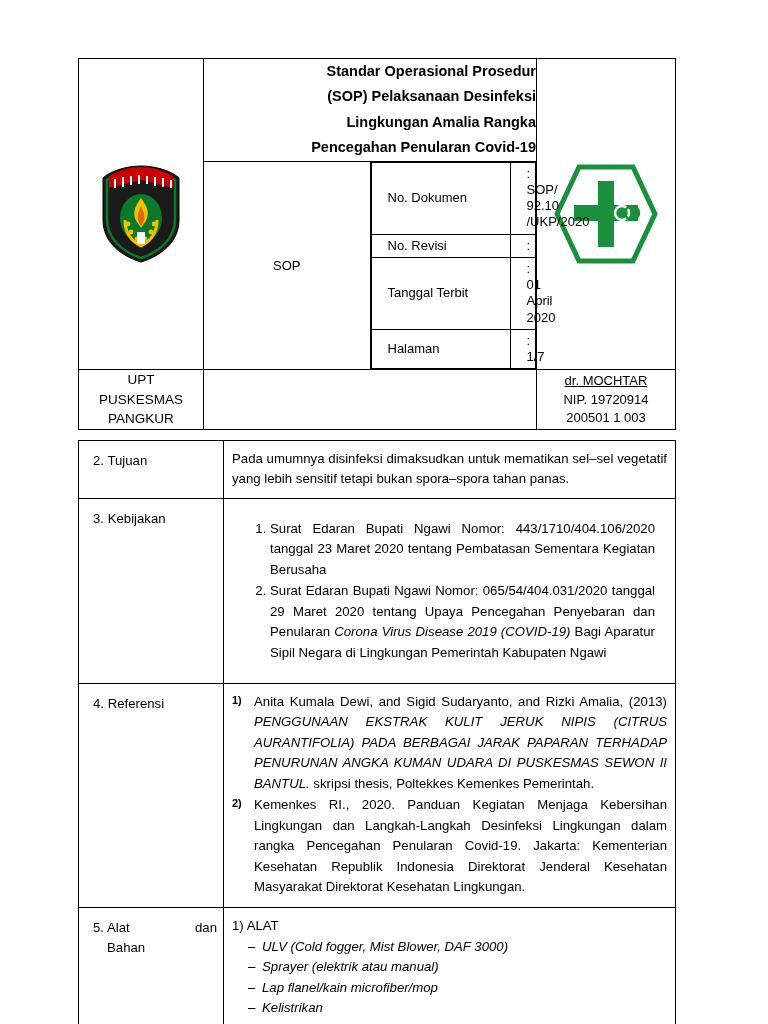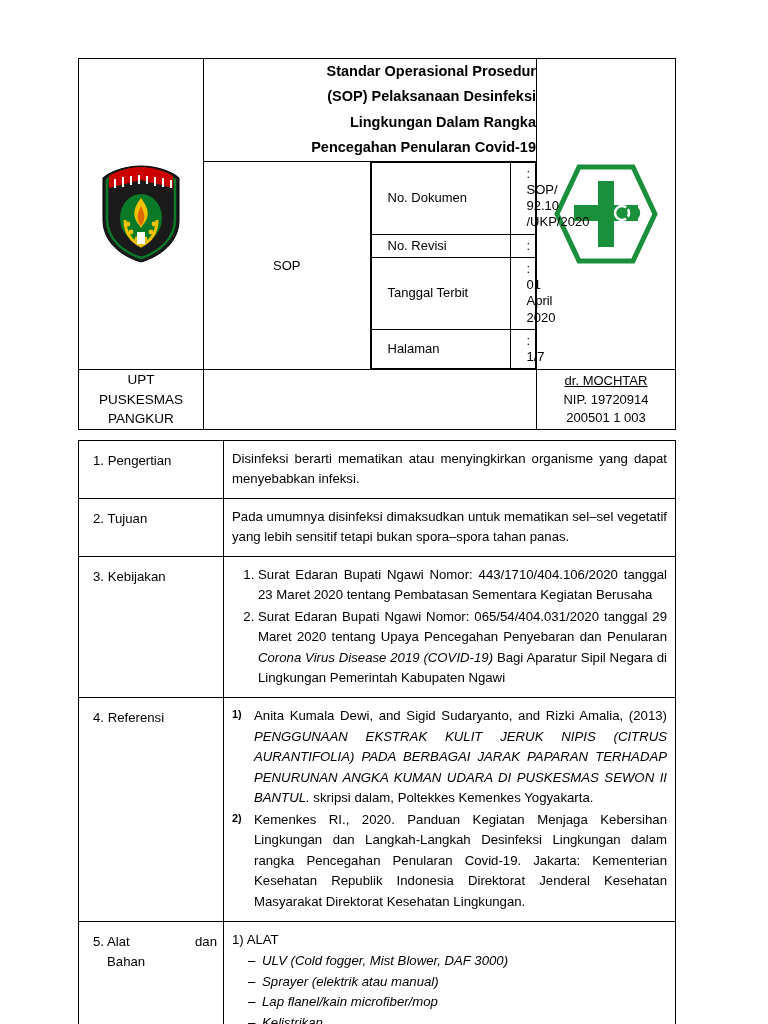--- a/index.html
+++ b/index.html
@@ -98,21 +98,21 @@
   .body-table td.label {
     width: 124px;
     padding: 10px 6px 10px 14px;
   }
   .label-row {
     display: flex;
     justify-content: space-between;
   }
   .just { text-align: justify; }
   ol.num {
-    margin: 0;
+    margin: 12px;
     padding-left: 26px;
   }
   ol.num > li {
     margin-bottom: 1px;
     text-align: justify;
   }
   ol.paren {
     margin: 0;
     padding-left: 22px;
     list-style: none;
@@ -173,21 +173,21 @@
           <circle cx="42" cy="77" r="2.4" fill="#f2c200"></circle>
           <circle cx="50" cy="77" r="2.4" fill="#f2c200"></circle>
           <circle cx="56" cy="70" r="2.4" fill="#f2c200"></circle>
           <circle cx="59" cy="62" r="2.4" fill="#f2c200"></circle>
           <rect x="42" y="70" width="8" height="12" fill="#ffffff"></rect>
         </svg>
       </td>
       <td class="title-cell" colspan="2">
         <div>Standar Operasional Prosedur</div>
         <div>(SOP) Pelaksanaan Desinfeksi</div>
-        <div>Lingkungan Dalam Rangka</div>
+        <div>Lingkungan Amalia Rangka</div>
         <div>Pencegahan Penularan Covid-19</div>
       </td>
       <td class="cross-cell" rowspan="2">
         <svg class="cross-svg" width="108" height="106" viewBox="0 0 108 106">
           <path d="M27 6 L81 6 L103 53 L81 100 L27 100 L5 53 Z" fill="none" stroke="#1a8f3c" stroke-width="5"></path>
           <path d="M46 20 L62 20 L62 44 L86 44 L86 60 L62 60 L62 86 L46 86 L46 60 L22 60 L22 44 L46 44 Z" fill="#1a8f3c"></path>
           <circle cx="70" cy="52" r="7" fill="none" stroke="#ffffff" stroke-width="2.5"></circle>
           <circle cx="80" cy="52" r="7" fill="none" stroke="#1a8f3c" stroke-width="2.5"></circle>
         </svg>
       </td>
@@ -228,42 +228,38 @@
         <div class="sign-name">dr. MOCHTAR</div>
         <div>NIP. 19720914</div>
         <div>200501 1 003</div>
       </td>
     </tr>
   </tbody>
     </table>
 
   <table class="body-table">
     <tbody>
-        <tr>
-      <td class="label">1. Pengertian</td>
-      <td class="just">Disinfeksi berarti mematikan atau menyingkirkan organisme yang dapat menyebabkan infeksi.</td>
-    </tr>
     <tr>
       <td class="label">2. Tujuan</td>
       <td class="just">Pada umumnya disinfeksi dimaksudkan untuk mematikan sel–sel vegetatif yang lebih sensitif tetapi bukan spora–spora tahan panas.</td>
     </tr>
     <tr>
       <td class="label">3. Kebijakan</td>
       <td>
         <ol class="num" id="kebijakan-list">
               <li><span>Surat Edaran Bupati Ngawi Nomor: 443/1710/404.106/2020 tanggal 23 Maret 2020 tentang Pembatasan Sementara Kegiatan Berusaha</span></li>
               <li><span>Surat Edaran Bupati Ngawi Nomor: 065/54/404.031/2020 tanggal 29 Maret 2020 tentang Upaya Pencegahan Penyebaran dan Penularan </span><span class="it">Corona Virus Disease 2019 (COVID-19)</span><span> Bagi Aparatur Sipil Negara di Lingkungan Pemerintah Kabupaten Ngawi</span></li>
             </ol>
       </td>
     </tr>
     <tr>
       <td class="label">4.  Referensi</td>
       <td>
         <ol class="paren" id="referensi-list">
-              <li><span class="marker">1)</span><span>Anita Kumala Dewi, and Sigid Sudaryanto, and Rizki Amalia, (2013) </span><span class="it">PENGGUNAAN EKSTRAK KULIT JERUK NIPIS (CITRUS AURANTIFOLIA) PADA BERBAGAI JARAK PAPARAN TERHADAP PENURUNAN ANGKA KUMAN UDARA DI PUSKESMAS SEWON II BANTUL.</span><span> skripsi dalam, Poltekkes Kemenkes Yogyakarta.</span></li>
+              <li><span class="marker">1)</span><span>Anita Kumala Dewi, and Sigid Sudaryanto, and Rizki Amalia, (2013) </span><span class="it">PENGGUNAAN EKSTRAK KULIT JERUK NIPIS (CITRUS AURANTIFOLIA) PADA BERBAGAI JARAK PAPARAN TERHADAP PENURUNAN ANGKA KUMAN UDARA DI PUSKESMAS SEWON II BANTUL.</span><span> skripsi thesis, Poltekkes Kemenkes Pemerintah.</span></li>
               <li><span class="marker">2)</span><span>Kemenkes RI., 2020. Panduan Kegiatan Menjaga Kebersihan Lingkungan dan Langkah-Langkah Desinfeksi Lingkungan dalam rangka Pencegahan Penularan Covid-19. Jakarta: Kementerian Kesehatan Republik Indonesia Direktorat Jenderal Kesehatan Masyarakat Direktorat Kesehatan Lingkungan.</span></li>
             </ol>
       </td>
     </tr>
     <tr>
       <td class="label">
         <div class="label-row">
           <span>5. Alat</span>
           <span>dan</span>
         </div>

